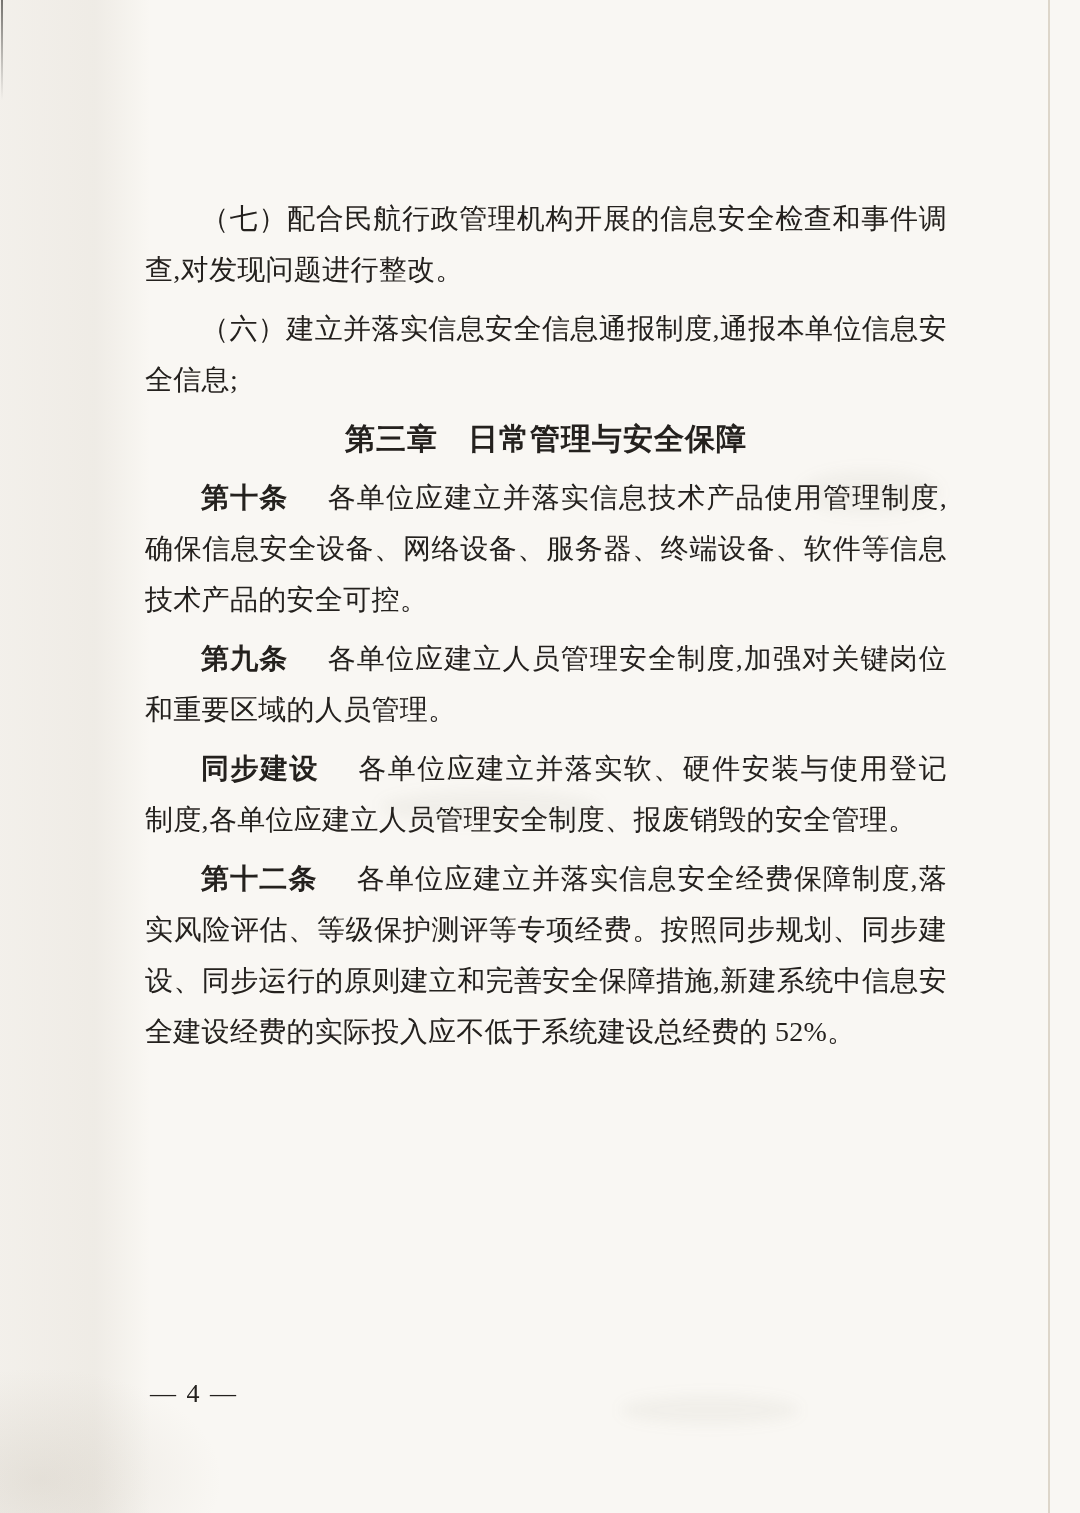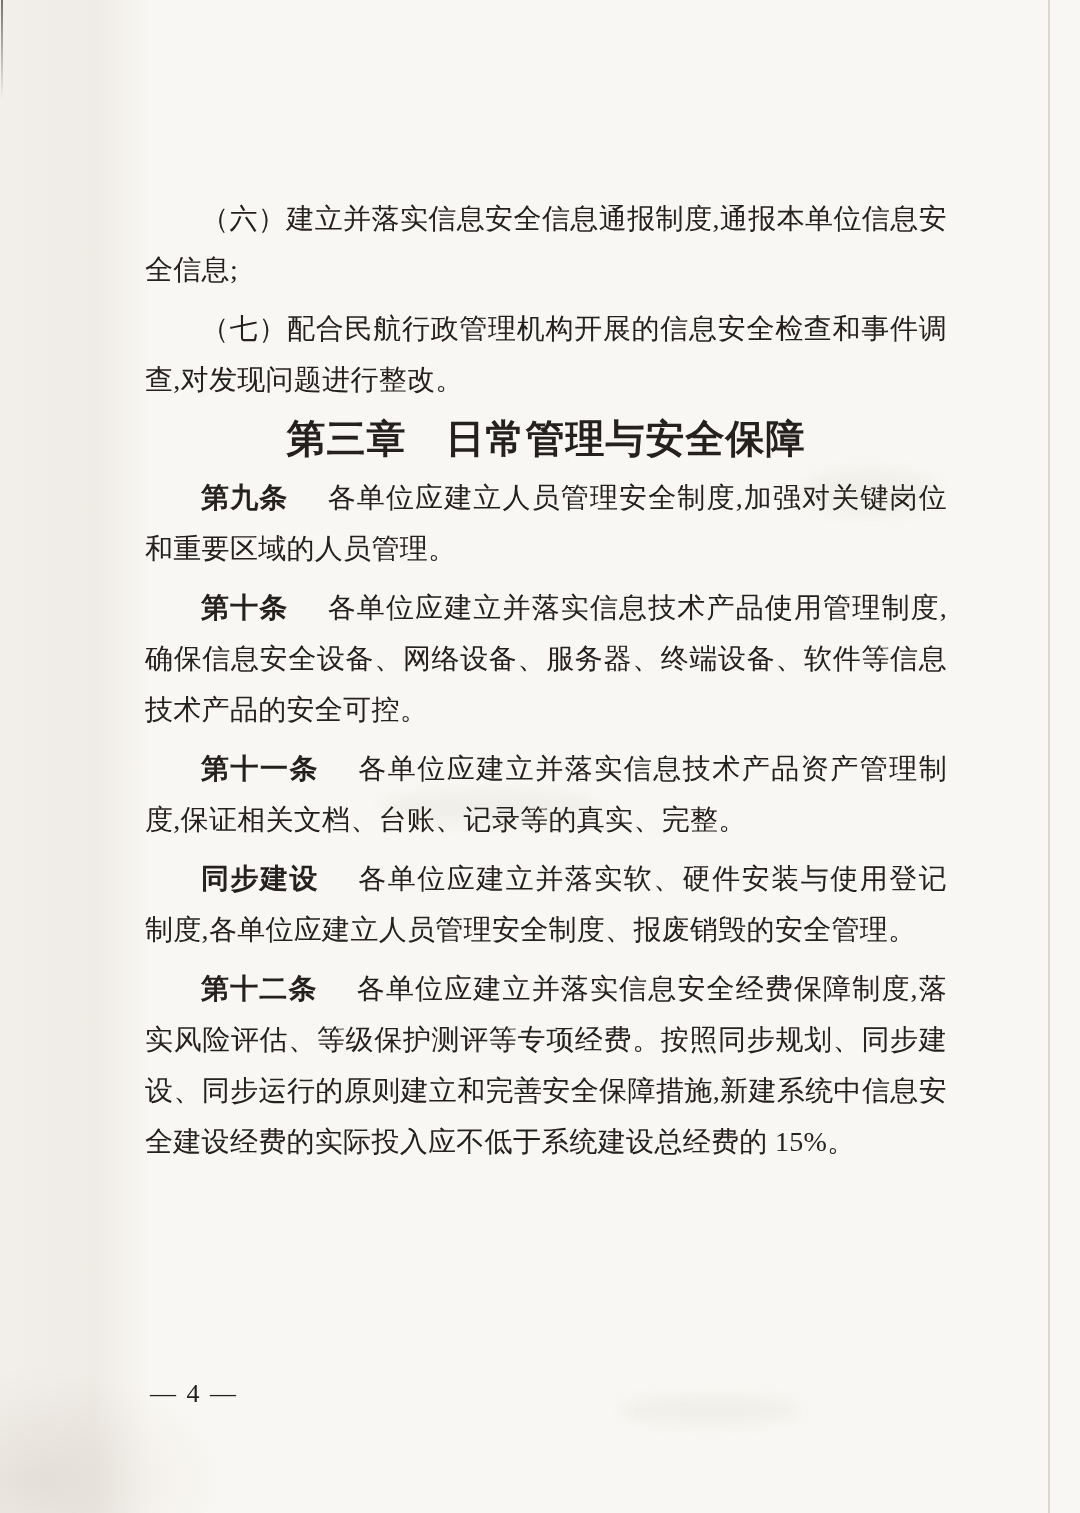--- a/index.html
+++ b/index.html
@@ -56,21 +56,21 @@
   }
   .content p {
     margin: 0 0 8px 0;
     text-indent: 2em;
   }
   .chapter-heading {
     margin: 18px 0 30px 0;
     text-align: center;
     font-family: "Liberation Sans", "DejaVu Sans", sans-serif;
     font-weight: 700;
-    font-size: 39px;
+    font-size: 30px;
     line-height: 51px;
     letter-spacing: 1px;
     text-indent: 0 !important;
   }
   .chapter-heading .chapter-label { margin-right: 1em; }
   .art-num {
     font-family: "Liberation Sans", "DejaVu Sans", sans-serif;
     font-weight: 700;
     margin-right: 1.4em;
   }
@@ -90,38 +90,35 @@
 <body>
 
 <div class="page">
   <div class="edge-left-top"></div>
   <div class="edge-right-line"></div>
   <div class="smudge" style="left:800px; top:470px; width:140px; height:45px;"></div>
   <div class="smudge" style="left:380px; top:790px; width:220px; height:34px;"></div>
   <div class="smudge" style="left:620px; top:1395px; width:180px; height:30px;"></div>
 
   <div class="content">
+    <p>（七）配合民航行政管理机构开展的信息安全检查和事件调查,对发现问题进行整改。</p>
     <p>（六）建立并落实信息安全信息通报制度,通报本单位信息安全信息;</p>
-    <p>（七）配合民航行政管理机构开展的信息安全检查和事件调查,对发现问题进行整改。</p>
 
     <p class="chapter-heading">
       <span class="chapter-label">第三章</span><span>日常管理与安全保障</span>
     </p>
 
     <p>
-      <span class="art-num">第九条</span><span>各单位应建立人员管理安全制度,加强对关键岗位和重要区域的人员管理。</span>
-    </p>
-    <p>
       <span class="art-num">第十条</span><span>各单位应建立并落实信息技术产品使用管理制度,确保信息安全设备、网络设备、服务器、终端设备、软件等信息技术产品的安全可控。</span>
     </p>
     <p>
-      <span class="art-num">第十一条</span><span>各单位应建立并落实信息技术产品资产管理制度,保证相关文档、台账、记录等的真实、完整。</span>
+      <span class="art-num">第九条</span><span>各单位应建立人员管理安全制度,加强对关键岗位和重要区域的人员管理。</span>
     </p>
     <p>
       <span class="art-num">同步建设</span><span>各单位应建立并落实软、硬件安装与使用登记制度,各单位应建立人员管理安全制度、报废销毁的安全管理。</span>
     </p>
     <p>
-      <span class="art-num">第十二条</span><span>各单位应建立并落实信息安全经费保障制度,落实风险评估、等级保护测评等专项经费。按照同步规划、同步建设、同步运行的原则建立和完善安全保障措施,新建系统中信息安全建设经费的实际投入应不低于系统建设总经费的 15%。</span>
+      <span class="art-num">第十二条</span><span>各单位应建立并落实信息安全经费保障制度,落实风险评估、等级保护测评等专项经费。按照同步规划、同步建设、同步运行的原则建立和完善安全保障措施,新建系统中信息安全建设经费的实际投入应不低于系统建设总经费的 52%。</span>
     </p>
   </div>
 
   <div class="page-number">— 4 —</div>
 </div>
 
 </body></html>

